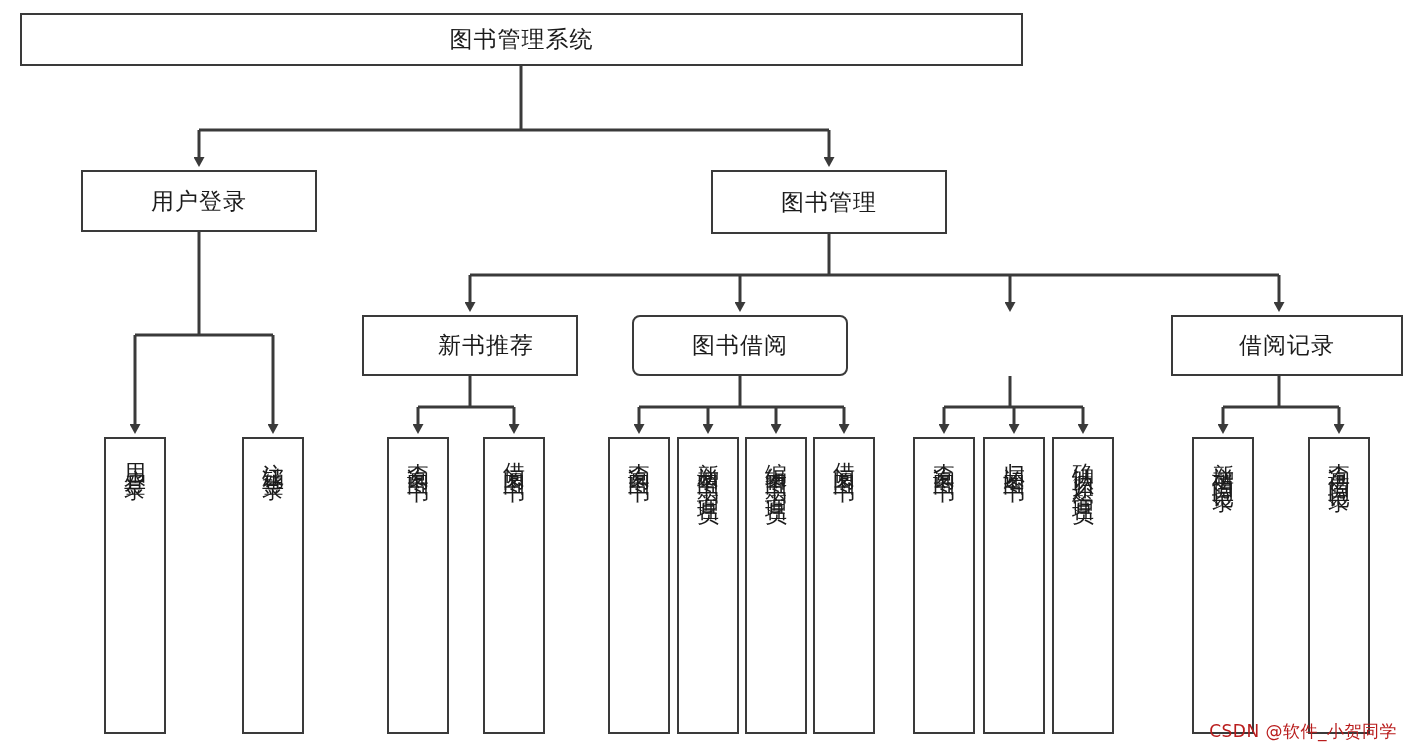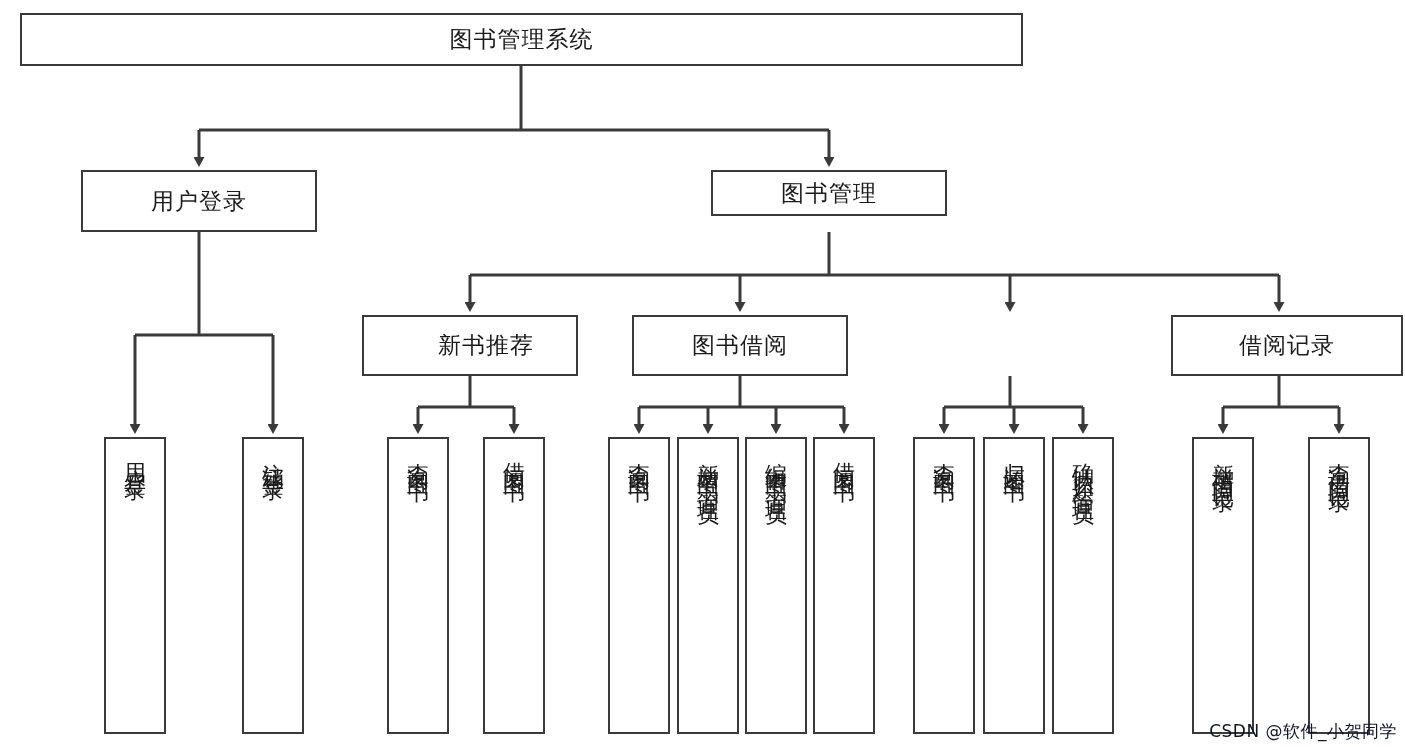--- a/index.html
+++ b/index.html
@@ -65,21 +65,21 @@
     letter-spacing: 6px;
     line-height: 1;
     white-space: nowrap;
     align-self: flex-start;
   }
   .watermark {
     position: absolute;
     right: 8px;
     bottom: 4px;
     font-size: 17px;
-    color: #0f172a;
+    color: #b91c1c;
     letter-spacing: 0.5px;
     white-space: nowrap;
     font-family: "DejaVu Sans", "Liberation Sans", sans-serif;
   }
 </style>
 </head>
 <body>
 
 <div id="canvas">
 
@@ -133,28 +133,28 @@
     </g>
   </svg>
 
   <div class="node root horiz" style="left: 20px; top: 13px; width: 1003px; height: 53px;">
     <span class="label">图书管理系统</span>
   </div>
 
   <div class="node horiz" style="left: 81px; top: 170px; width: 236px; height: 62px;">
     <span class="label">用户登录</span>
   </div>
-  <div class="node horiz" style="left: 711px; top: 170px; width: 236px; height: 46px;">
+  <div class="node horiz" style="left: 711px; top: 170px; width: 236px; height: 64px;">
     <span class="label">图书管理</span>
   </div>
 
   <div class="node horiz" style="left: 362px; top: 315px; width: 216px; height: 61px; padding-left: 32px;">
     <span class="label">新书推荐</span>
   </div>
-  <div class="node horiz" style="left: 632px; top: 315px; width: 216px; height: 61px;">
+  <div class="node horiz" style="left: 632px; top: 315px; width: 216px; height: 61px; border-radius: 8px;">
     <span class="label">图书借阅</span>
   </div>
   <div class="node horiz" style="left: 1171px; top: 315px; width: 232px; height: 61px;">
     <span class="label">借阅记录</span>
   </div>
 
   <div class="node vert" style="left: 104px; top: 437px; width: 62px; height: 297px;">
     <span class="label">用户登录</span>
   </div>
   <div class="node vert" style="left: 242px; top: 437px; width: 62px; height: 297px;">

